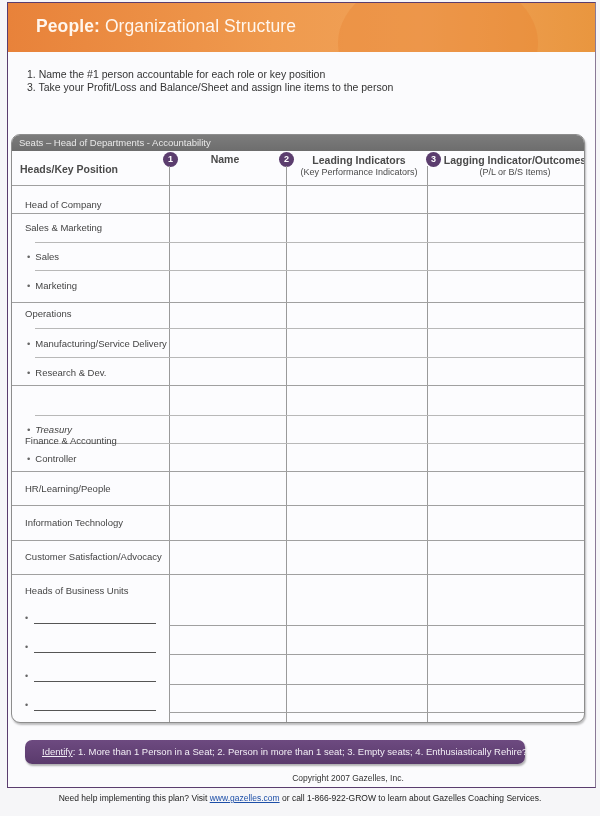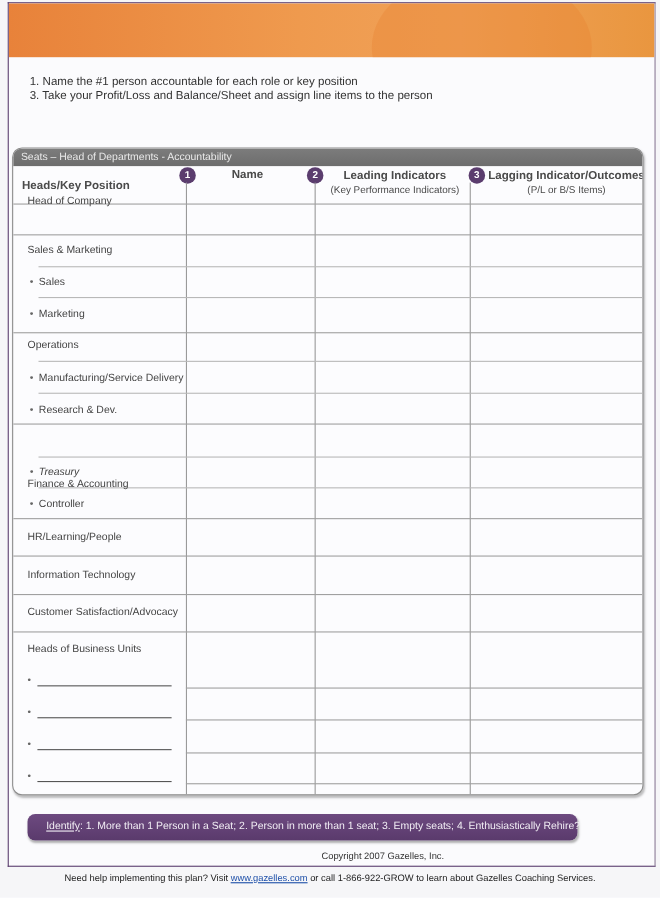--- a/index.html
+++ b/index.html
@@ -91,20 +91,24 @@
   }
   .footer a { color:#1d4fa8; text-decoration:underline; }
 </style>
 </head>
 <body>
 
 <div class="page">
   <div class="banner">
     <div class="swoosh1"></div>
     <div class="swoosh2"></div>
+    <div class="banner-title">
+      <b>People:</b>
+      <span>Organizational Structure</span>
+    </div>
   </div>
 </div>
 
 <ul class="instructions">
   <li>1. Name the #1 person accountable for each role or key position</li>
   <li>3. Take your Profit/Loss and Balance/Sheet and assign line items to the person</li>
 </ul>
 
 <div class="tbl-wrap">
   <div class="tbl-title">Seats – Head of Departments - Accountability</div>
@@ -143,21 +147,21 @@
   <div class="hline sub" style="left:23px;top:308px;width:551px;"></div>
   <div class="hline" style="left:0;top:336px;width:100%;"></div>
   <div class="hline" style="left:0;top:370px;width:100%;"></div>
   <div class="hline" style="left:0;top:405px;width:100%;"></div>
   <div class="hline" style="left:0;top:439px;width:100%;"></div>
   <div class="hline" style="left:157px;top:490px;width:417px;"></div>
   <div class="hline" style="left:157px;top:519px;width:417px;"></div>
   <div class="hline" style="left:157px;top:549px;width:417px;"></div>
   <div class="hline" style="left:157px;top:577px;width:417px;"></div>
 
-  <div class="row-label" style="left:13px;top:42px;">Head of Company</div>
+  <div class="row-label" style="left:13px;top:64px;">Head of Company</div>
   <div class="row-label" style="left:13px;top:87px;">Sales &amp; Marketing</div>
   <div class="row-label bullet" style="left:15px;top:116px;">Sales</div>
   <div class="row-label bullet" style="left:15px;top:145px;">Marketing</div>
   <div class="row-label" style="left:13px;top:173px;">Operations</div>
   <div class="row-label bullet" style="left:15px;top:203px;">Manufacturing/Service Delivery</div>
   <div class="row-label bullet" style="left:15px;top:232px;">Research &amp; Dev.</div>
   <div class="row-label" style="left:13px;top:260px;margin-top:40px;">Finance &amp; Accounting</div>
   <div class="row-label bullet" style="left:15px;top:289px;font-style:italic;">Treasury</div>
   <div class="row-label bullet" style="left:15px;top:318px;">Controller</div>
   <div class="row-label" style="left:13px;top:348px;">HR/Learning/People</div>

